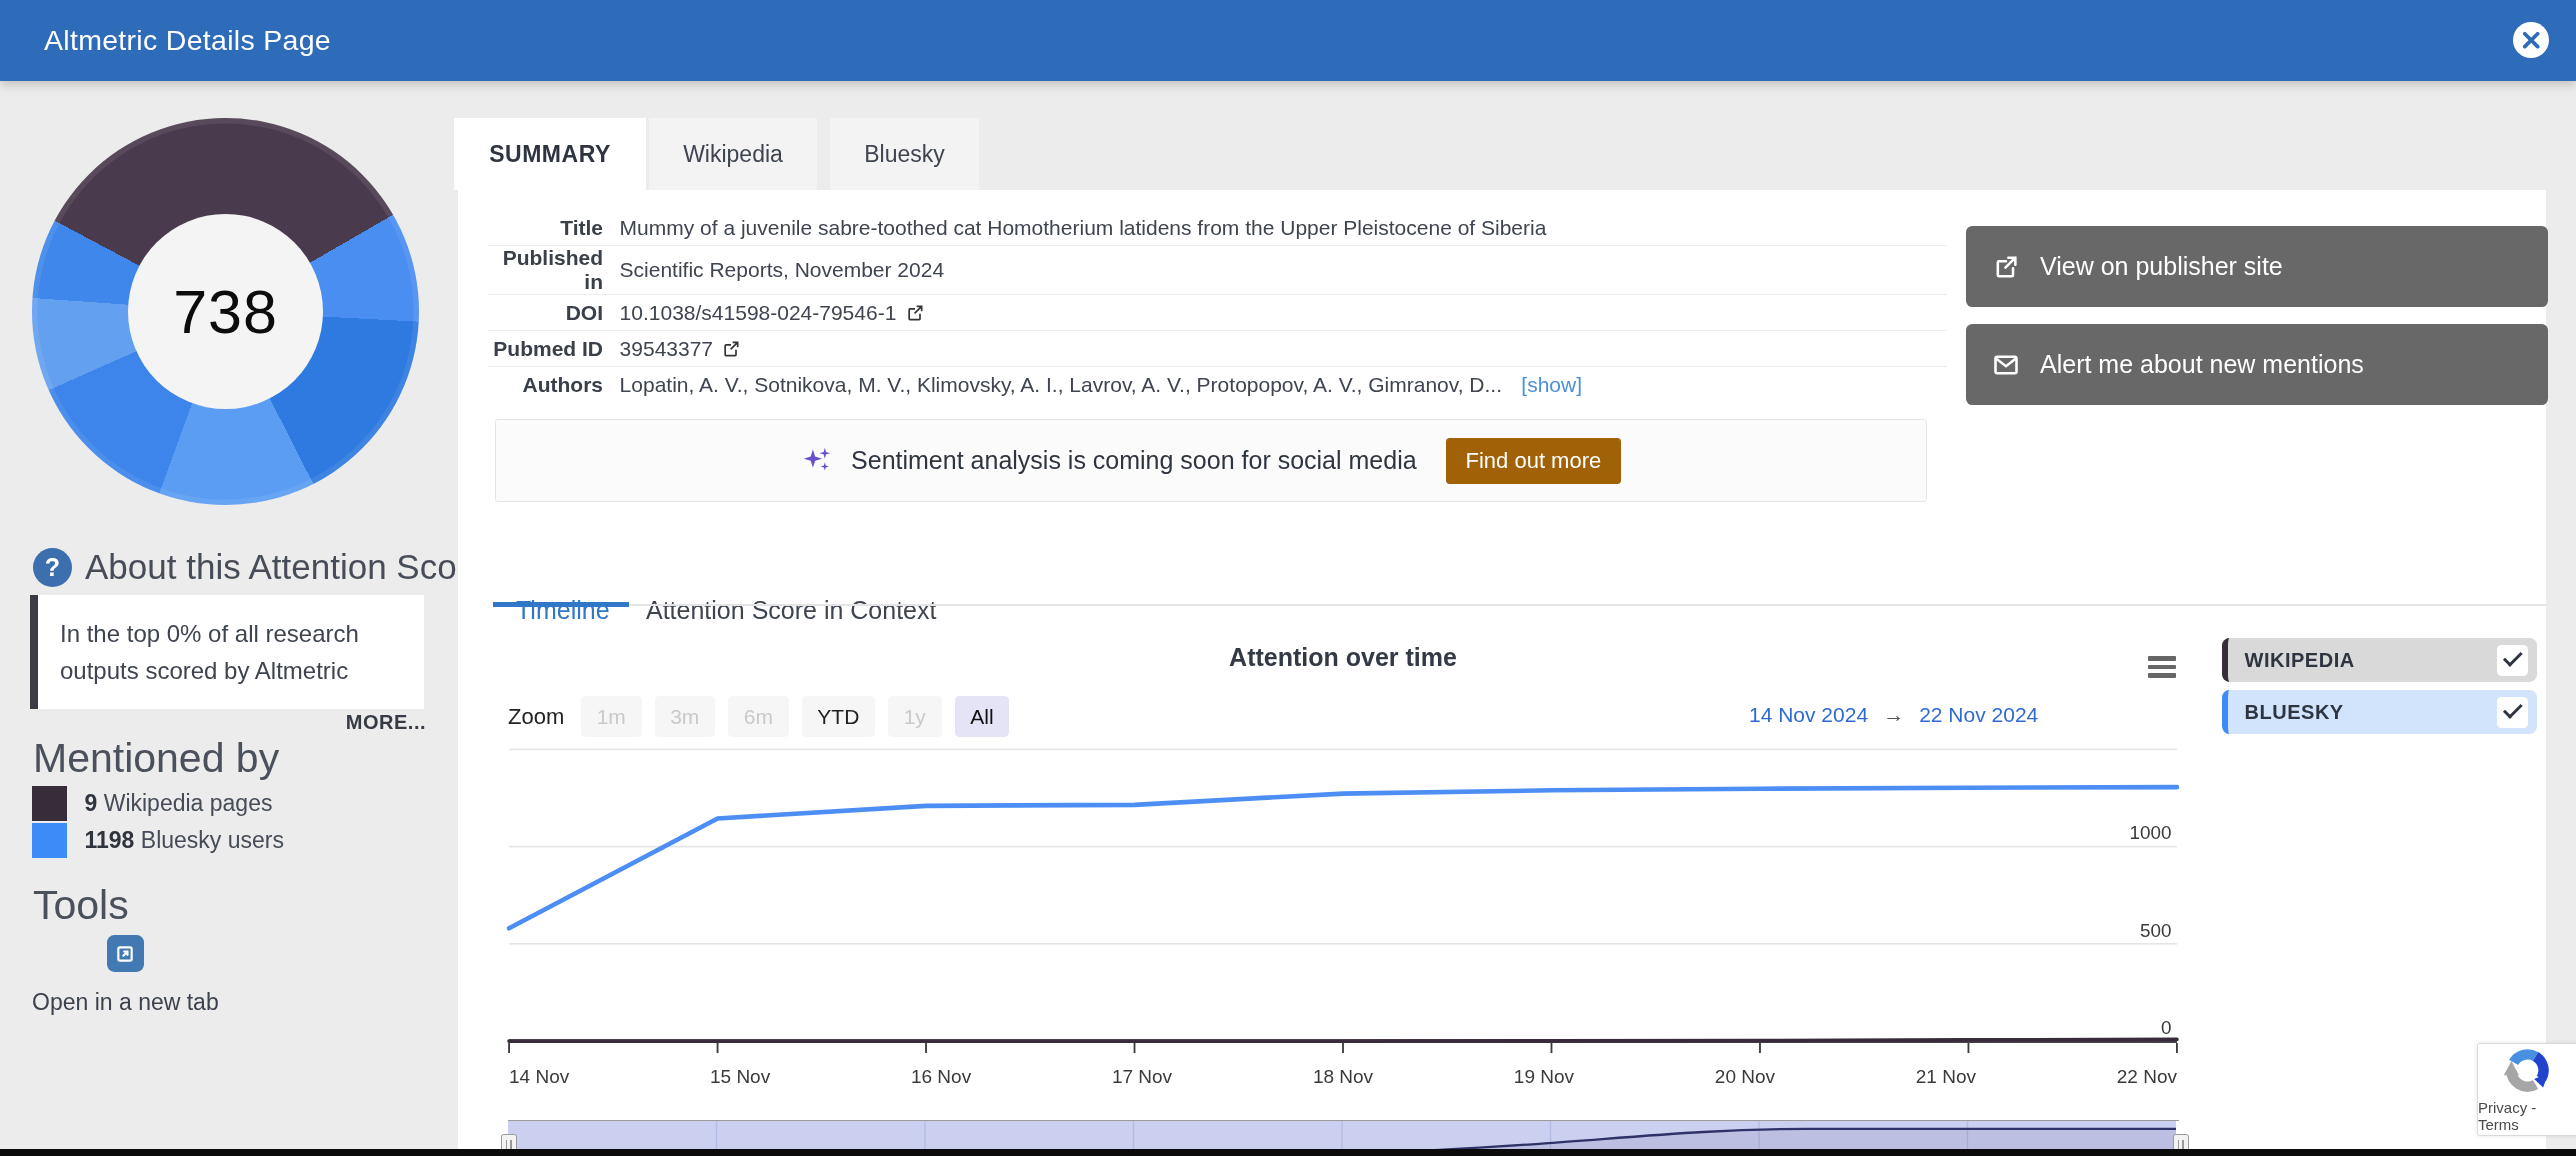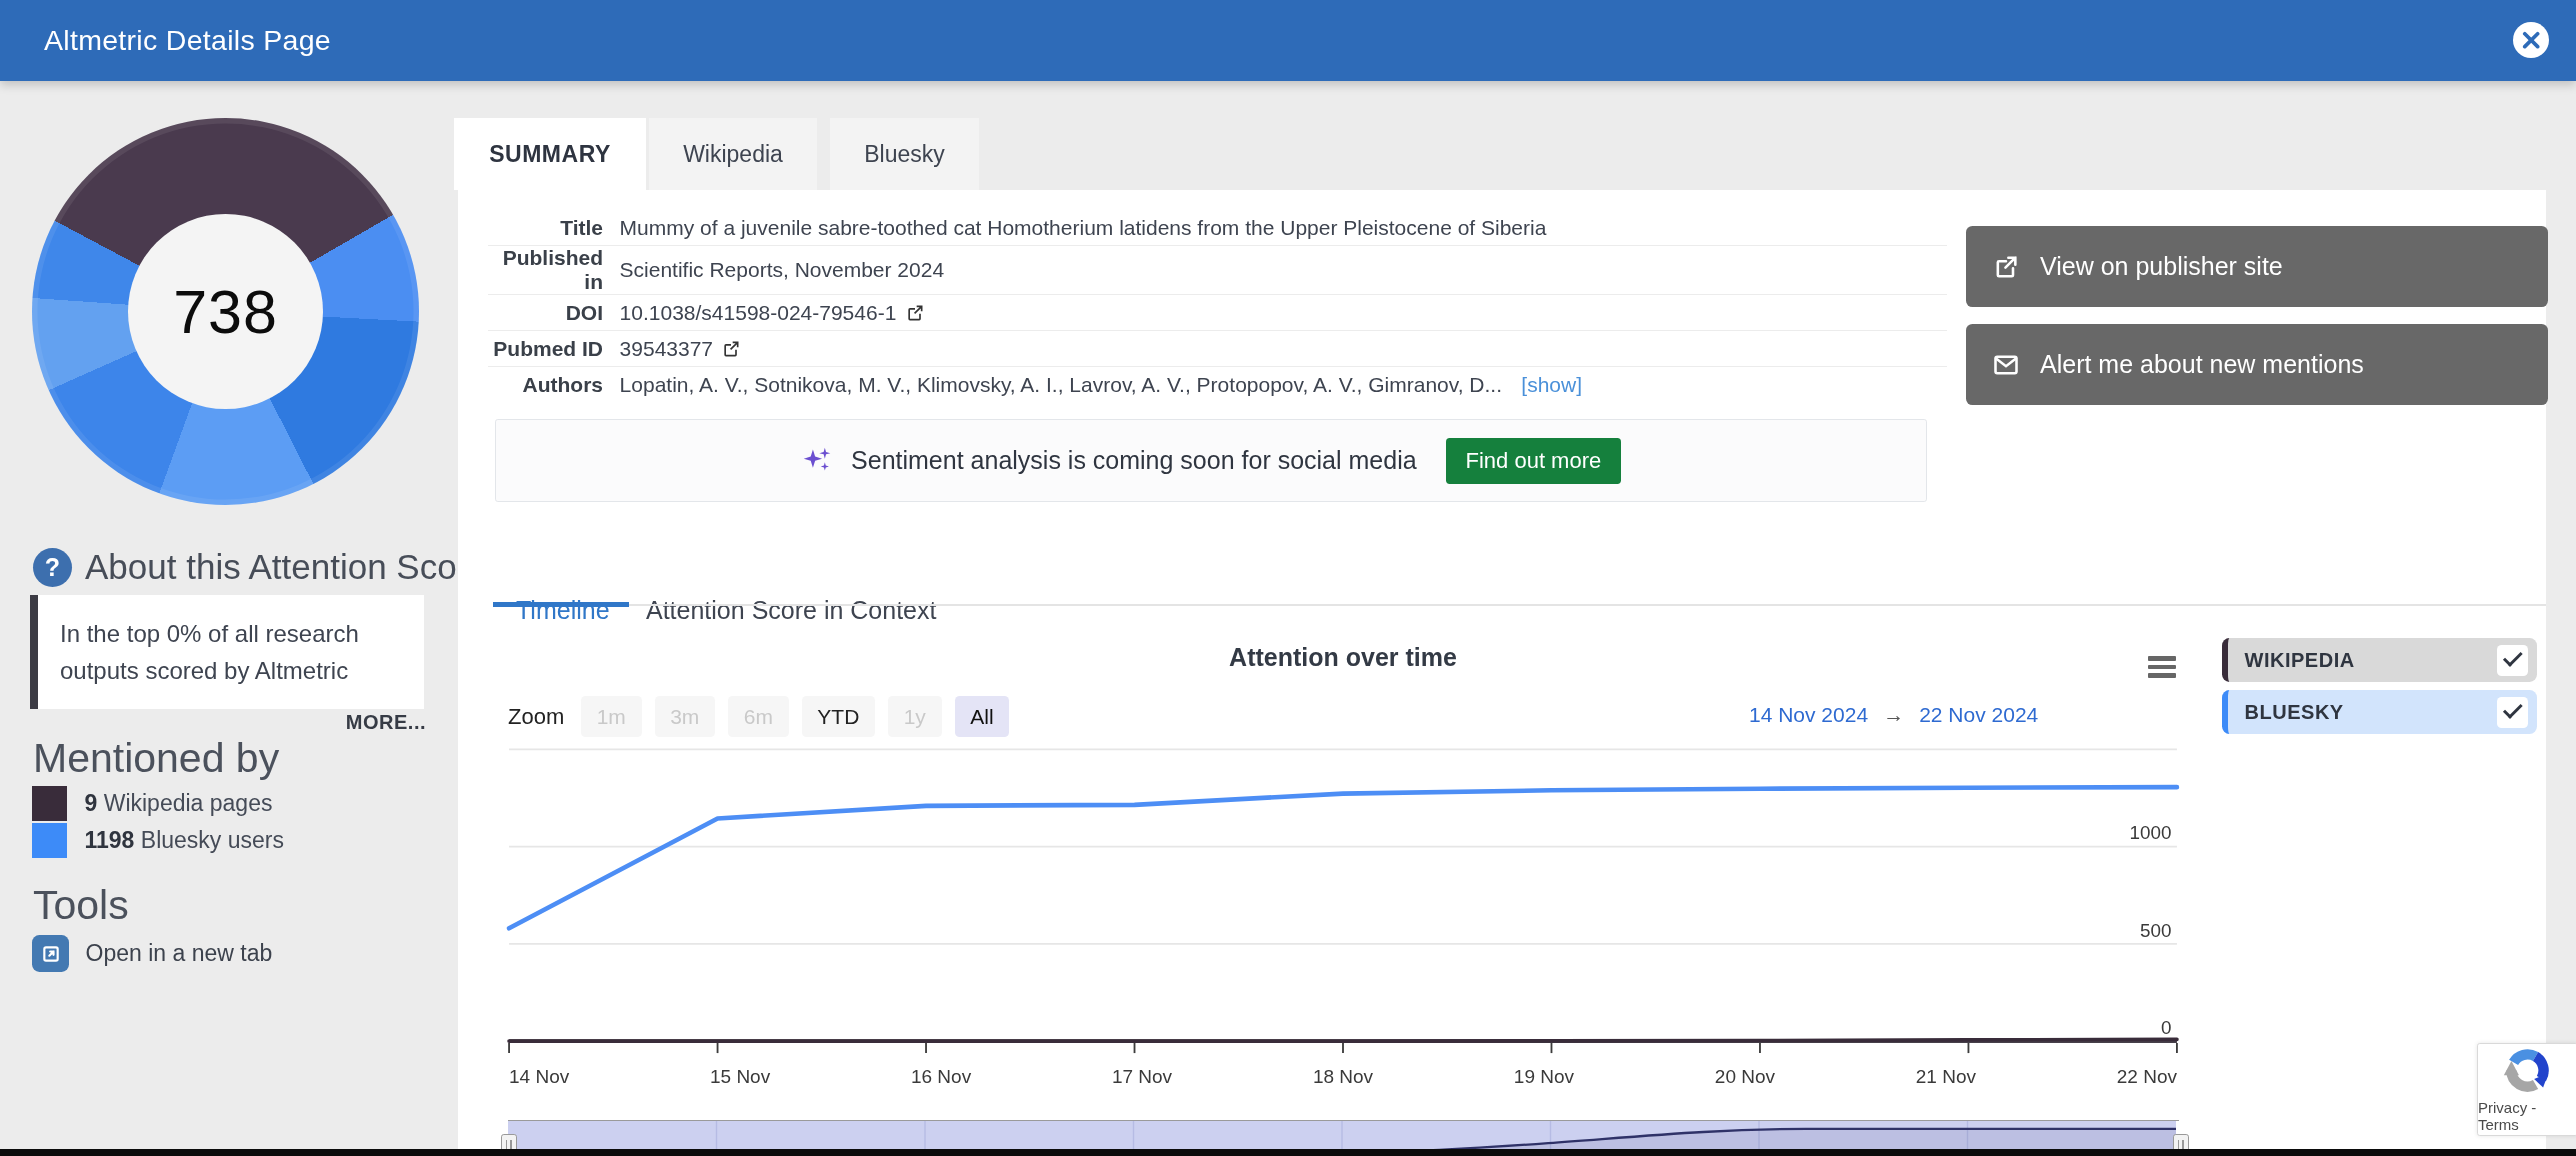--- a/index.html
+++ b/index.html
@@ -40,21 +40,21 @@
              font-weight:700;color:#363b45;letter-spacing:0.5px;cursor:pointer;}
 
   .side-h{position:absolute;left:33px;font-size:41px;color:#4b515c;}
   .mention-row{position:absolute;left:32px;display:flex;align-items:center;gap:17.5px;height:37px;}
   .mention-sq{width:35px;height:35px;flex:0 0 auto;}
   .sq-wiki{background:#392c3a;}
   .sq-bsky{background:#3d8bf8;}
   .mention-label{font-size:23px;color:#454b57;}
   .mention-label b{font-weight:700;color:#2f343e;}
 
-  .tool-row{position:absolute;left:32px;top:935px;display:flex;align-items:center;gap:16.6px;cursor:pointer;}
+  .tool-row{position:absolute;left:32px;top:935px;display:flex;align-items:center;gap:16.6px;cursor:pointer;flex-direction:column;}
   .tool-icon{width:37px;height:37px;border-radius:7.4px;background:#4379b2;display:flex;
              align-items:center;justify-content:center;}
   .tool-label{font-size:23px;color:#3c424d;}
 
   
   .tab{position:absolute;top:118px;height:72px;display:flex;align-items:center;justify-content:center;
        font-size:23px;cursor:pointer;}
   .tab-active{background:#ffffff;font-weight:700;color:#2e3440;letter-spacing:0.5px;}
   .tab-idle{background:#f3f3f3;color:#3e4450;}
 
@@ -72,21 +72,21 @@
   
   .action-btn{position:absolute;left:1966px;width:582px;height:81px;background:#686868;border-radius:6.4px;
               color:#ffffff;font-size:25px;display:flex;align-items:center;gap:20px;padding-left:26px;
               box-sizing:border-box;cursor:pointer;}
 
   
   .banner{position:absolute;left:495px;top:419px;width:1432px;height:83px;background:#fbfbfc;
           border:1.8px solid #e3e6ea;border-radius:2.8px;box-sizing:border-box;
           display:flex;align-items:center;justify-content:center;gap:16.6px;}
   .banner-text{font-size:25px;color:#2f3540;}
-  .banner-btn{background:#15803d;color:#fff;font-size:22px;padding:10px 19.3px;border-radius:3.7px;
+  .banner-btn{background:#a16207;color:#fff;font-size:22px;padding:10px 19.3px;border-radius:3.7px;
               border:none;margin-left:13px;cursor:pointer;font-family:inherit;}
 
   
   .subtab{position:absolute;top:552px;font-size:25px;cursor:pointer;margin-top:44px;}
   .subtab-active{color:#3077c8;}
   .subtab-idle{color:#3e4450;}
   .sub-underline-gray{position:absolute;left:493px;top:604px;width:2053px;height:1.8px;background:#e4e4e4;}
   .sub-underline-blue{position:absolute;left:493px;top:602px;width:136px;height:4.6px;background:#3077c8;}
 
   

